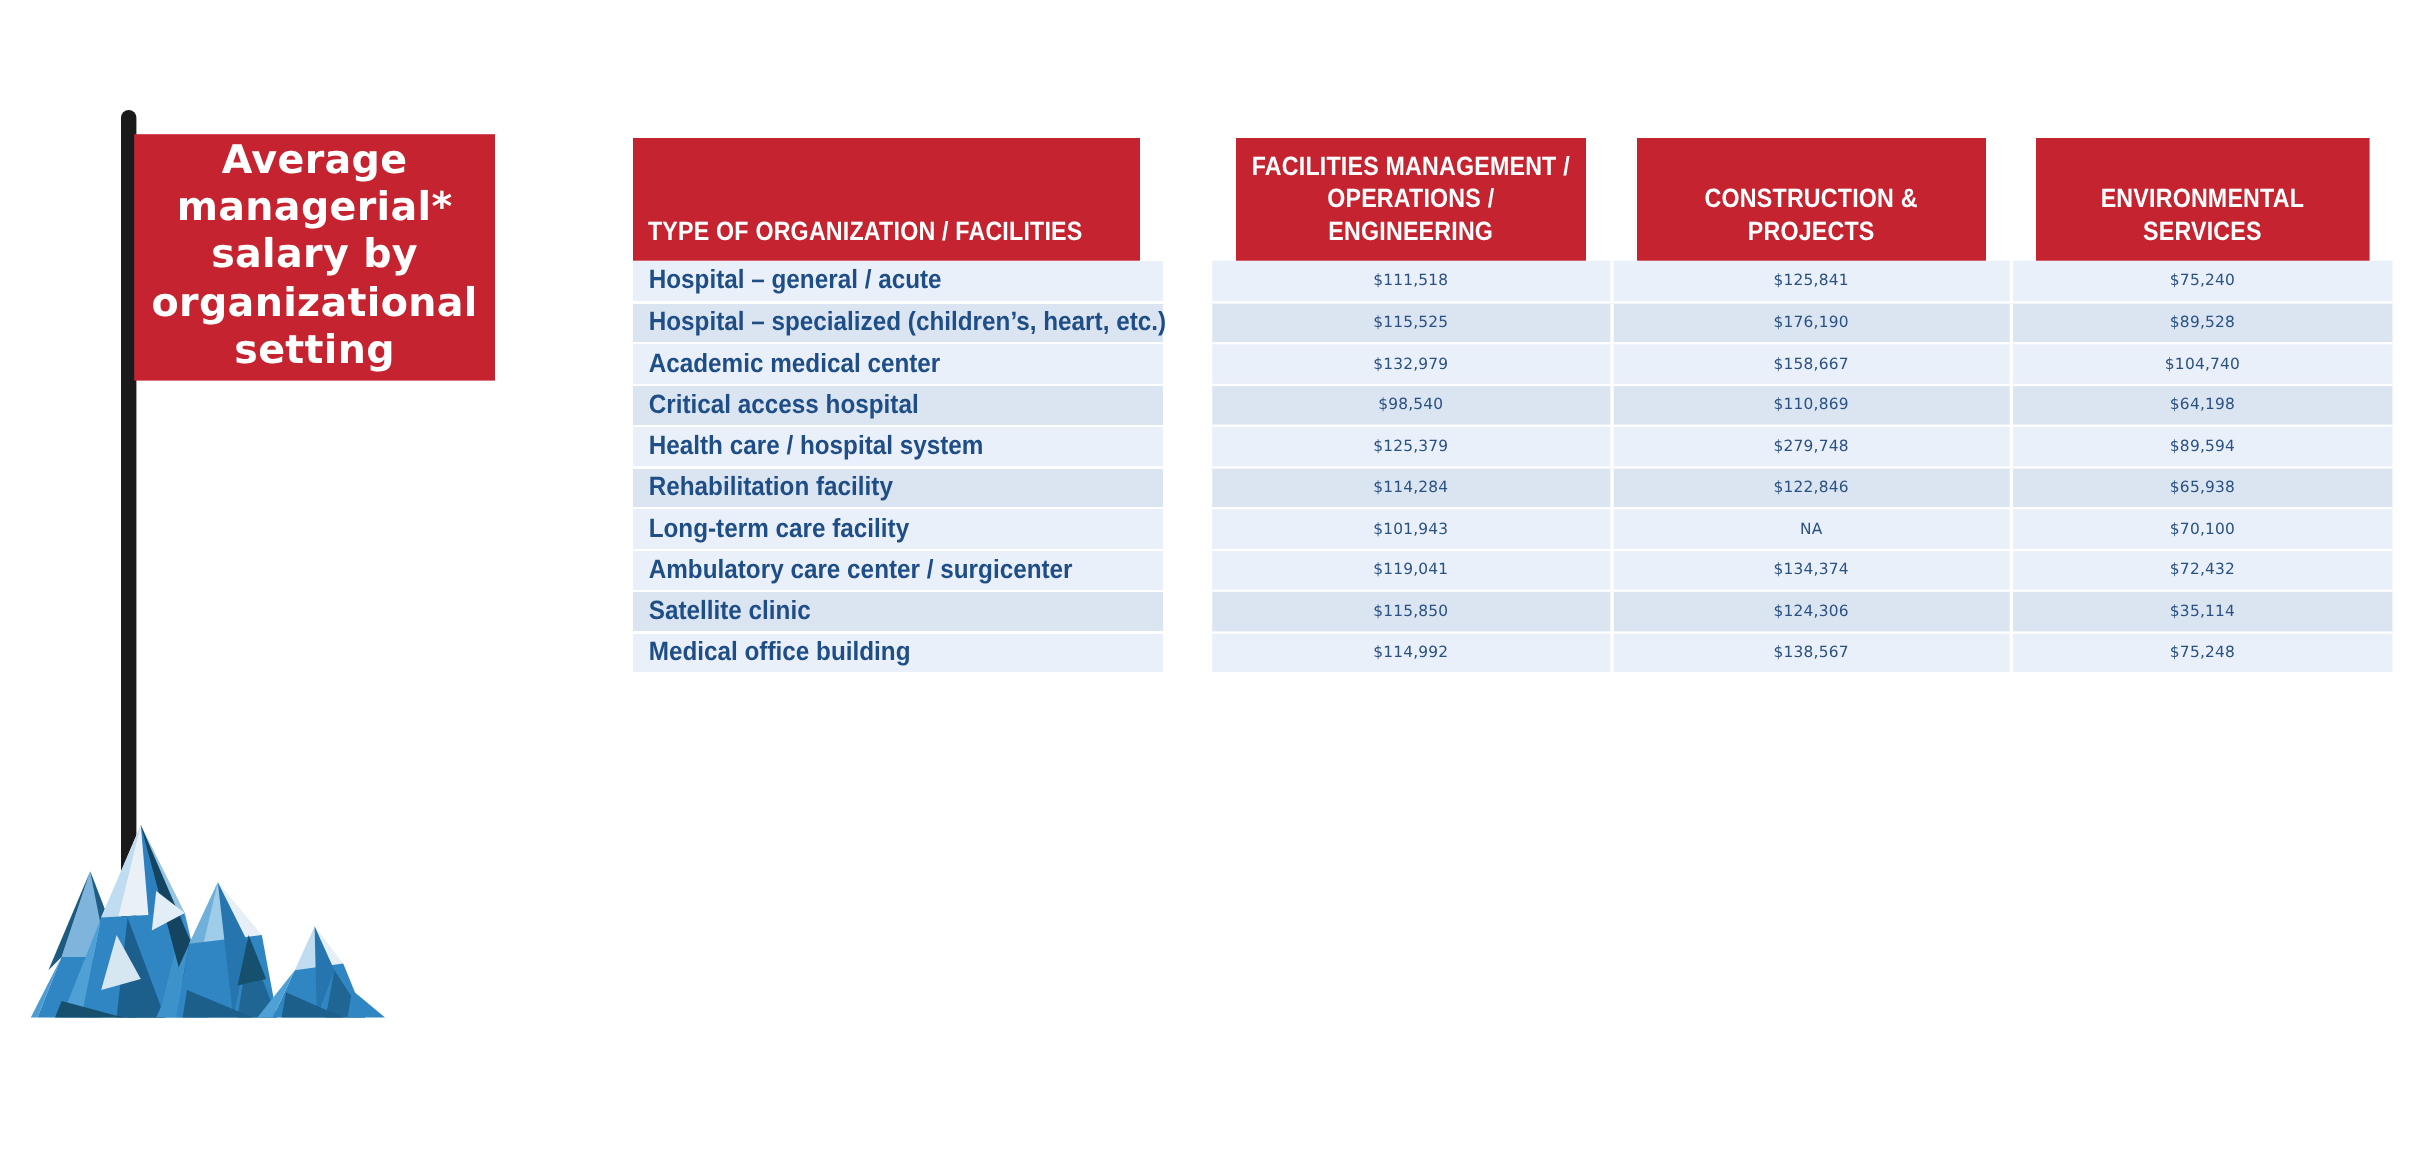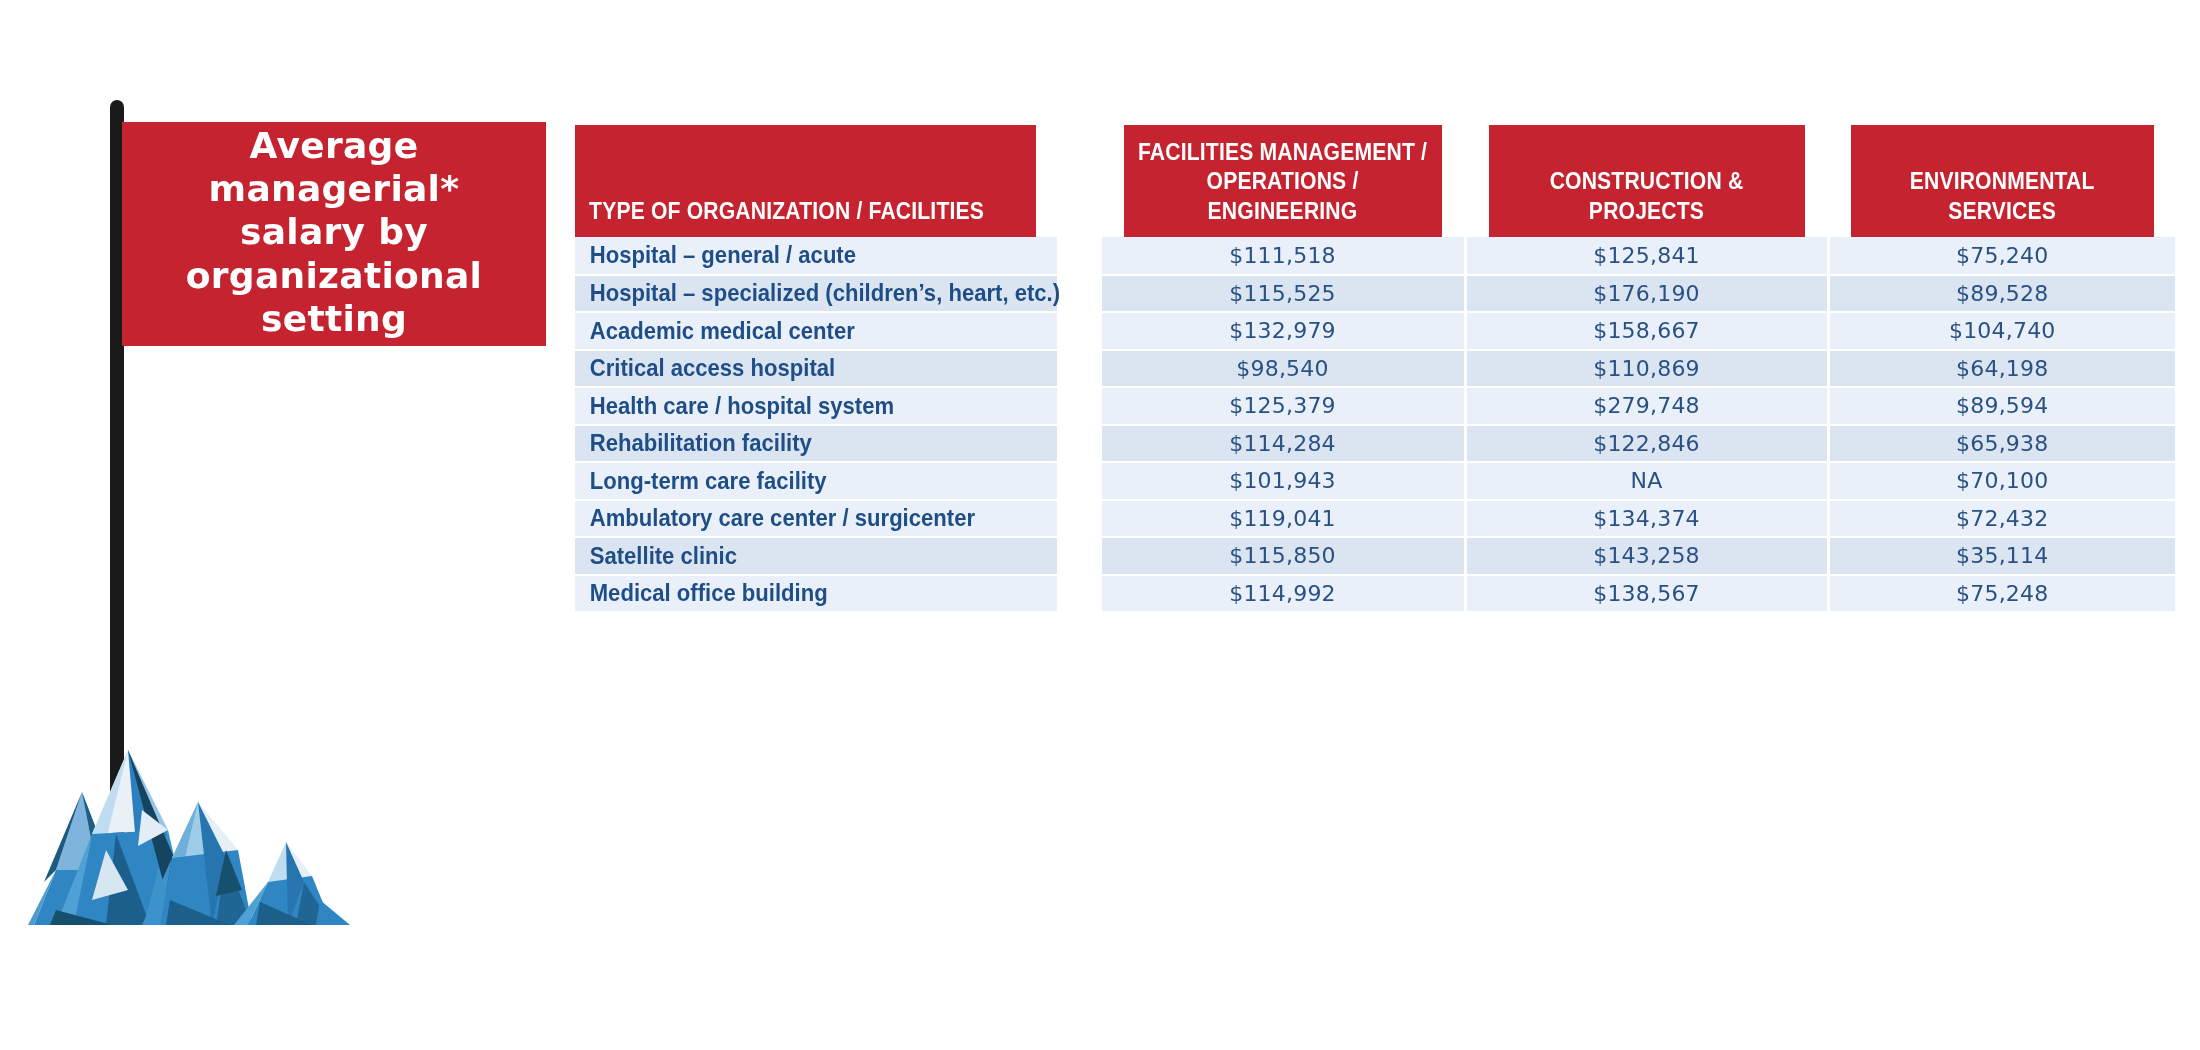--- a/index.html
+++ b/index.html
@@ -36,21 +36,21 @@
     width: 14px;
     height: 830px;
     background: #1a1a1a;
     border-radius: 7px 7px 0 0;
   }
 
   #title-banner {
     position: absolute;
     left: 122px;
     top: 122px;
-    width: 424px;
+    width: 328px;
     height: 224px;
     background: #C4232F;
     display: flex;
     align-items: center;
     justify-content: center;
     padding: 6px 22px 10px 22px;
   }
 
   #title-banner .banner-text {
     color: #ffffff;
@@ -137,21 +137,21 @@
     color: #1F4E87;
     border-left: none;
     transform: scaleX(0.92);
     transform-origin: left center;
   }
 
   #salary-table tbody td.cell-num {
     text-align: center;
     font-family: "DejaVu Sans", sans-serif;
     font-weight: normal;
-    font-size: 22px;
+    font-size: 14px;
     color: #2A5183;
     letter-spacing: 0.2px;
   }
 
   #salary-table tbody tr.row-odd  td { background: #EAF0F9; }
   #salary-table tbody tr.row-even td { background: #DBE5F2; }
 </style>
 </head>
 <body>
 
@@ -274,21 +274,21 @@
         </tr>
         <tr class="row-odd">
           <td class="cell-label">Ambulatory care center / surgicenter</td>
           <td class="cell-num">$119,041</td>
           <td class="cell-num">$134,374</td>
           <td class="cell-num">$72,432</td>
         </tr>
         <tr class="row-even">
           <td class="cell-label">Satellite clinic</td>
           <td class="cell-num">$115,850</td>
-          <td class="cell-num">$143,258</td>
+          <td class="cell-num">$124,306</td>
           <td class="cell-num">$35,114</td>
         </tr>
         <tr class="row-odd">
           <td class="cell-label">Medical office building</td>
           <td class="cell-num">$114,992</td>
           <td class="cell-num">$138,567</td>
           <td class="cell-num">$75,248</td>
         </tr>
       </tbody>
   </table>

